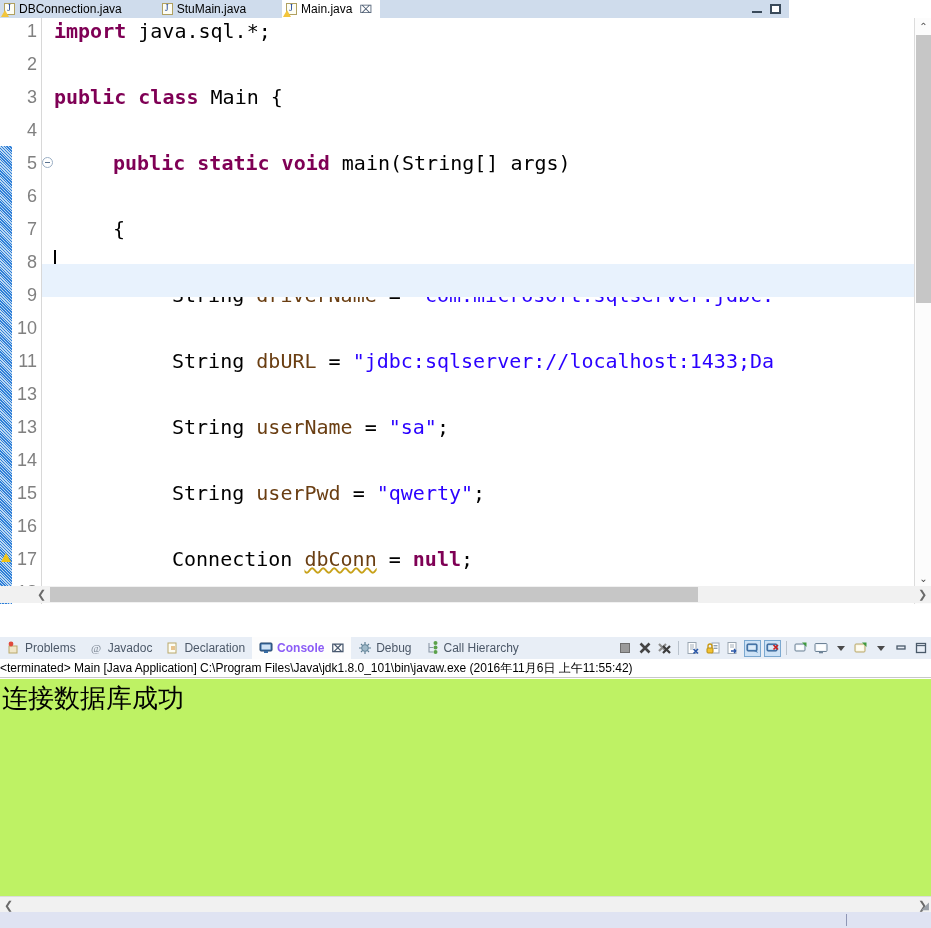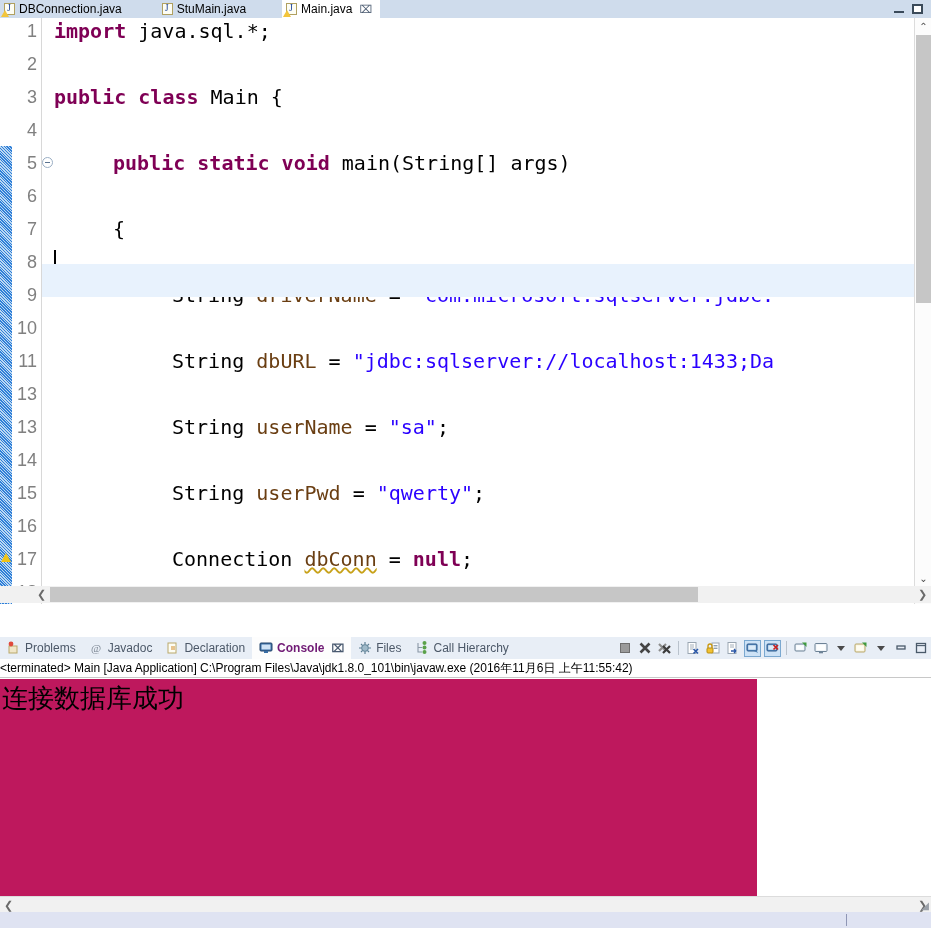--- a/index.html
+++ b/index.html
@@ -5,21 +5,21 @@
   * { box-sizing: border-box; margin: 0; padding: 0; }
   html, body {
     width: 931px; height: 928px;
     background: #ffffff;
     font-family: "Liberation Sans", sans-serif;
     overflow: hidden;
   }
 
   
   #tabbar {
-    position: absolute; left: 0; top: 0; width: 931px; height: 18px;
+    position: absolute; left: 0; top: 0; width: 789px; height: 18px;
     background: #fca5a5;
     display: flex; align-items: flex-end;
   }
   .tab {
     height: 18px; display: flex; align-items: center; gap: 4px;
     padding: 0 8px 0 4px;
     font-size: 12px; color: #000; white-space: nowrap;
     position: relative;
   }
   .tab.inactive { background: #cfdcec; }
@@ -147,21 +147,21 @@
   }
   #view-tabs {
     position: absolute; left: 0; top: 0; width: 931px; height: 22px;
     background: #e8eef6; display: flex; align-items: flex-start;
   }
   .vtab {
     height: 22px; display: flex; align-items: center; gap: 4px;
     padding: 0 7px; font-size: 12px; color: #4c5868; white-space: nowrap;
   }
   .vtab.active { background: #fdfdfd; color: #000; font-weight: bold; }
-  .vtab.active .vtab-label { color: #701a75; }
+  .vtab.active .vtab-label { color: #8b5cf6; }
   .vico { width: 14px; height: 14px; position: relative; flex: 0 0 auto; }
 
   #vt-right {
     position: absolute; right: 2px; top: 0; height: 22px;
     display: flex; align-items: center; gap: 3px;
   }
   .tbtn {
     width: 17px; height: 17px; position: relative;
     display: flex; align-items: center; justify-content: center;
   }
@@ -172,22 +172,22 @@
     border-right: 4px solid transparent; border-top: 5px solid #4a4a4a;
   }
 
   #term-line {
     position: absolute; left: 0; top: 22px; width: 931px; height: 19px;
     font-size: 12px; line-height: 19px; color: #000;
     white-space: nowrap; overflow: hidden; padding-left: 0px;
     border-bottom: 1px solid #c8c8c8; background: #ffffff;
   }
   #console-out {
-    position: absolute; left: 0; top: 42px; width: 757px; height: 249px;
-    background: #be185d; overflow: hidden;
+    position: absolute; left: 0; top: 42px; width: 931px; height: 249px;
+    background: #bef264; overflow: hidden;
   }
   #console-text {
     position: absolute; left: 2px; top: 2px;
     font-family: "DejaVu Sans", sans-serif; font-size: 26px;
     line-height: 34px; color: #000; white-space: pre;
   }
   #con-hscroll {
     position: absolute; left: 0; bottom: 16px; width: 931px; height: 16px;
     background: #f1f1f1; border-top: 1px solid #dcdcdc;
   }
@@ -346,21 +346,21 @@
       <span class="close-x">⌧</span>
     </div>
 
     <div class="vtab">
       <span class="vico">
         <svg width="14" height="14" viewBox="0 0 14 14">
           <circle cx="7" cy="7" r="3.4" fill="#9fb9c9" stroke="#5d7f94"></circle>
           <path d="M7 1v2 M7 11v2 M1 7h2 M11 7h2 M3 3l1.4 1.4 M9.6 9.6L11 11 M11 3L9.6 4.4 M4.4 9.6L3 11" stroke="#5d7f94" stroke-width="1.2"></path>
         </svg>
       </span>
-      <span class="vtab-label">Files</span>
+      <span class="vtab-label">Debug</span>
     </div>
 
     <div class="vtab">
       <span class="vico">
         <svg width="14" height="14" viewBox="0 0 14 14">
           <path d="M3 2v9 h4 M3 6.5h4" stroke="#8a98a6" stroke-width="1.1" fill="none"></path>
           <circle cx="9.5" cy="2" r="2" fill="#5aa14a"></circle>
           <circle cx="9.5" cy="6.5" r="2" fill="#5aa14a"></circle>
           <circle cx="9.5" cy="11" r="2" fill="#5aa14a"></circle>
         </svg>

